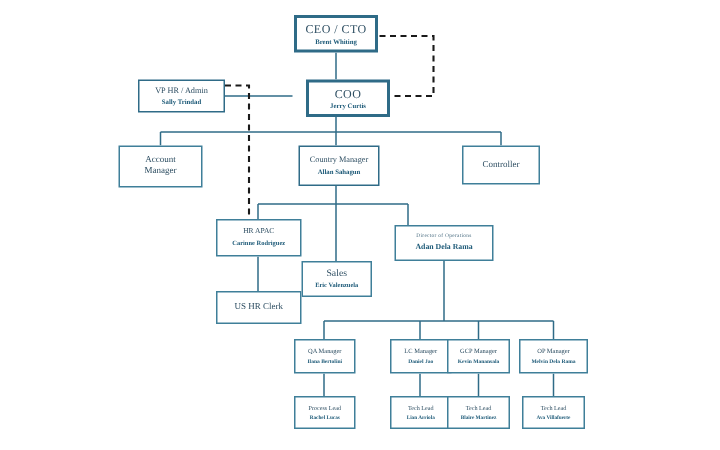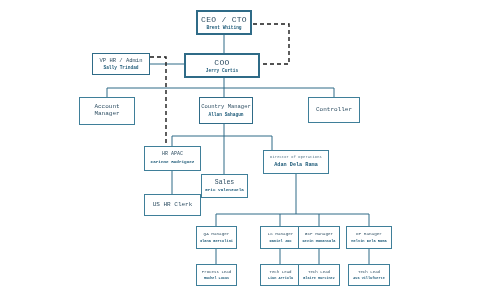--- a/index.html
+++ b/index.html
@@ -33,21 +33,20 @@
     box-sizing: border-box;
     background: #ffffff;
     border: 1px solid #3f7f99;
     display: flex;
     flex-direction: column;
     align-items: center;
     justify-content: center;
     text-align: center;
     line-height: 1.15;
     overflow: hidden;
-    font-family: Liberation Mono, monospace;
   }
   .node .title {
     color: #2f4f63;
     white-space: nowrap;
   }
   .node .person {
     color: #1d5a78;
     font-weight: bold;
     white-space: nowrap;
   }
@@ -122,21 +121,21 @@
 
       <path d="M150 57 L166 57 L166 146"></path>
     </g>
   </svg>
 
   <div class="node lvl-exec" style="left:196px; top:10px; width:56px; height:25px;">
     <div class="title">CEO / CTO</div>
     <div class="person">Brent Whiting</div>
   </div>
 
-  <div class="node lvl-exec" style="left:184px; top:53px; width:76px; height:25px;">
+  <div class="node lvl-exec" style="left:204px; top:53px; width:56px; height:25px;">
     <div class="title">COO</div>
     <div class="person">Jerry Curtis</div>
   </div>
 
   <div class="node lvl-top" style="left:92px; top:53px; width:58px; height:22px;">
     <div class="title">VP HR / Admin</div>
     <div class="person">Sally Trindad</div>
   </div>
 
   <div class="node lvl-plain" style="left:79px; top:97px; width:56px; height:28px;">

